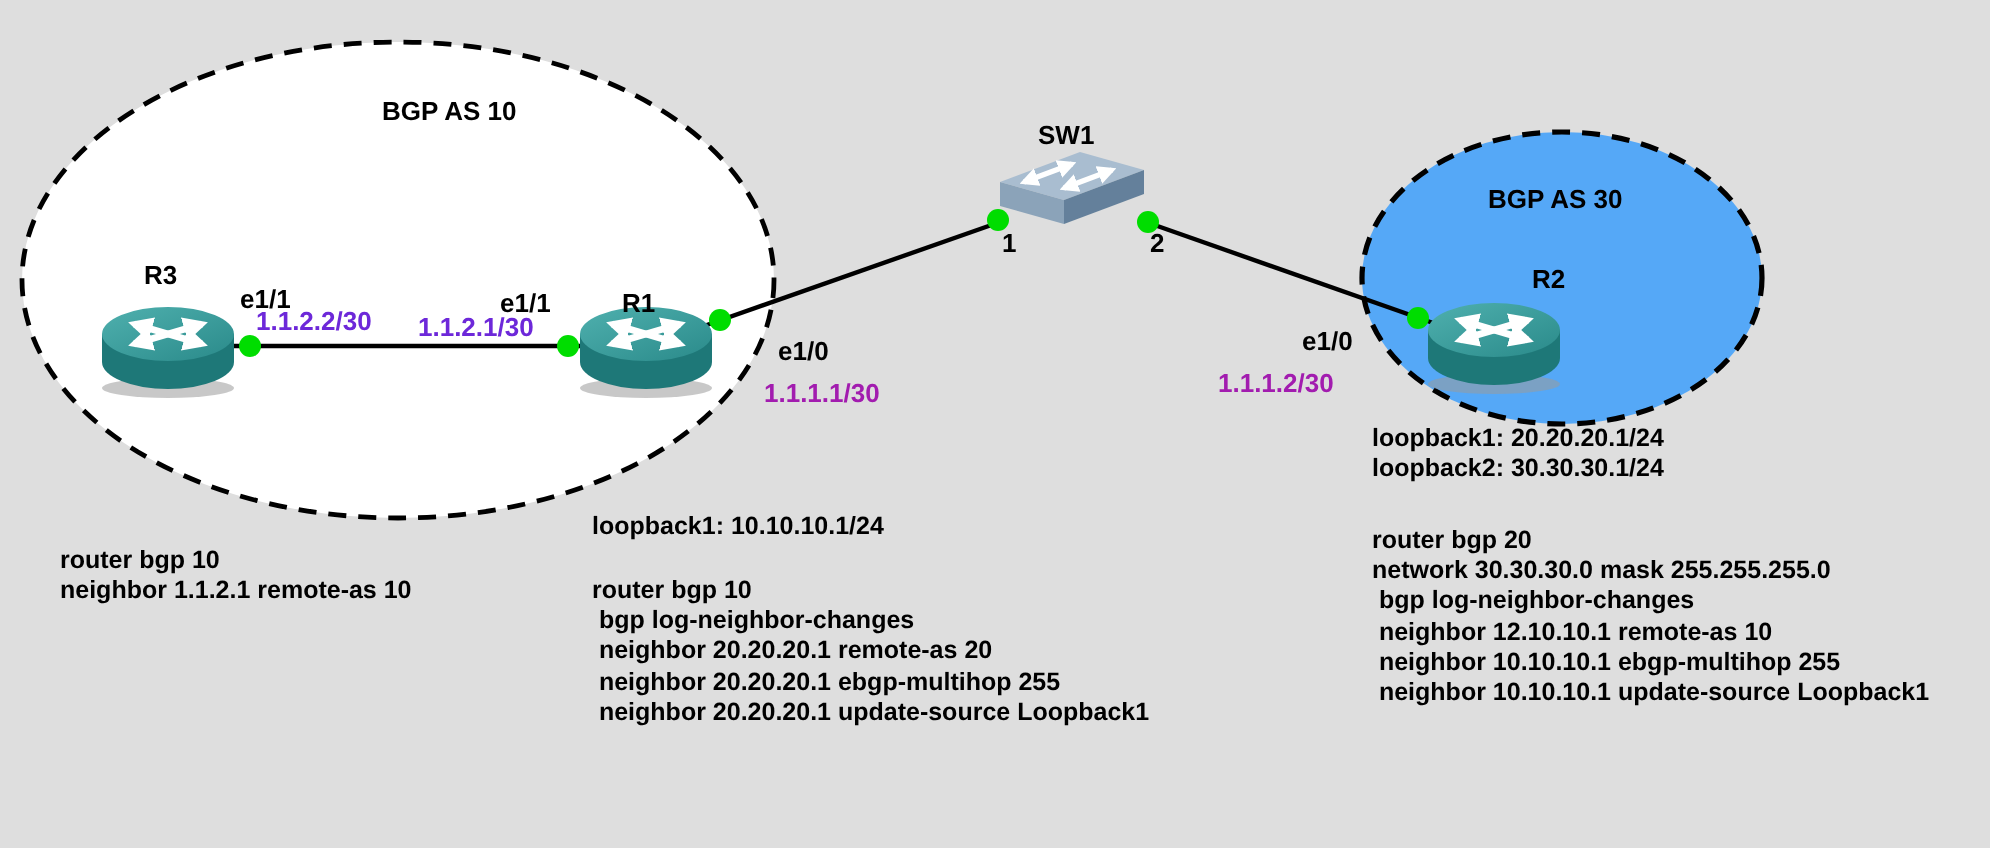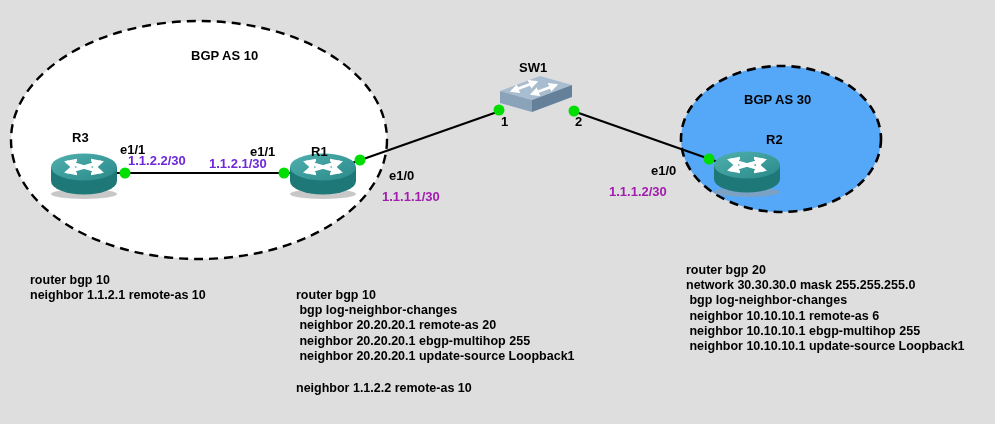--- a/index.html
+++ b/index.html
@@ -133,26 +133,28 @@
   <div class="lbl p-port1">1</div>
   <div class="lbl p-port2">2</div>
 
   <div class="lbl red p-ip1122">1.1.2.2/30</div>
   <div class="lbl red p-ip1121">1.1.2.1/30</div>
   <div class="lbl purple p-ip1111">1.1.1.1/30</div>
   <div class="lbl purple p-ip1112">1.1.1.2/30</div>
 
   <div class="cfg p-r3cfg">router bgp 10
 neighbor 1.1.2.1 remote-as 10</div>
+  <div class="cfg p-r1loop">loopback1: 10.10.10.1/24</div>
   <div class="cfg p-r1cfg">router bgp 10
  bgp log-neighbor-changes
  neighbor 20.20.20.1 remote-as 20
  neighbor 20.20.20.1 ebgp-multihop 255
  neighbor 20.20.20.1 update-source Loopback1</div>
-  <div class="cfg p-r1extra">neighbor 1.1.2.2 remote-as 10</div>
+  <div class="cfg p-r2loop">loopback1: 20.20.20.1/24
+loopback2: 30.30.30.1/24</div>
   <div class="cfg p-r2cfg">router bgp 20
 network 30.30.30.0 mask 255.255.255.0
  bgp log-neighbor-changes
- neighbor 10.10.10.1 remote-as 6
+ neighbor 12.10.10.1 remote-as 10
  neighbor 10.10.10.1 ebgp-multihop 255
  neighbor 10.10.10.1 update-source Loopback1</div>
 
 </div>
 
 </body></html>

